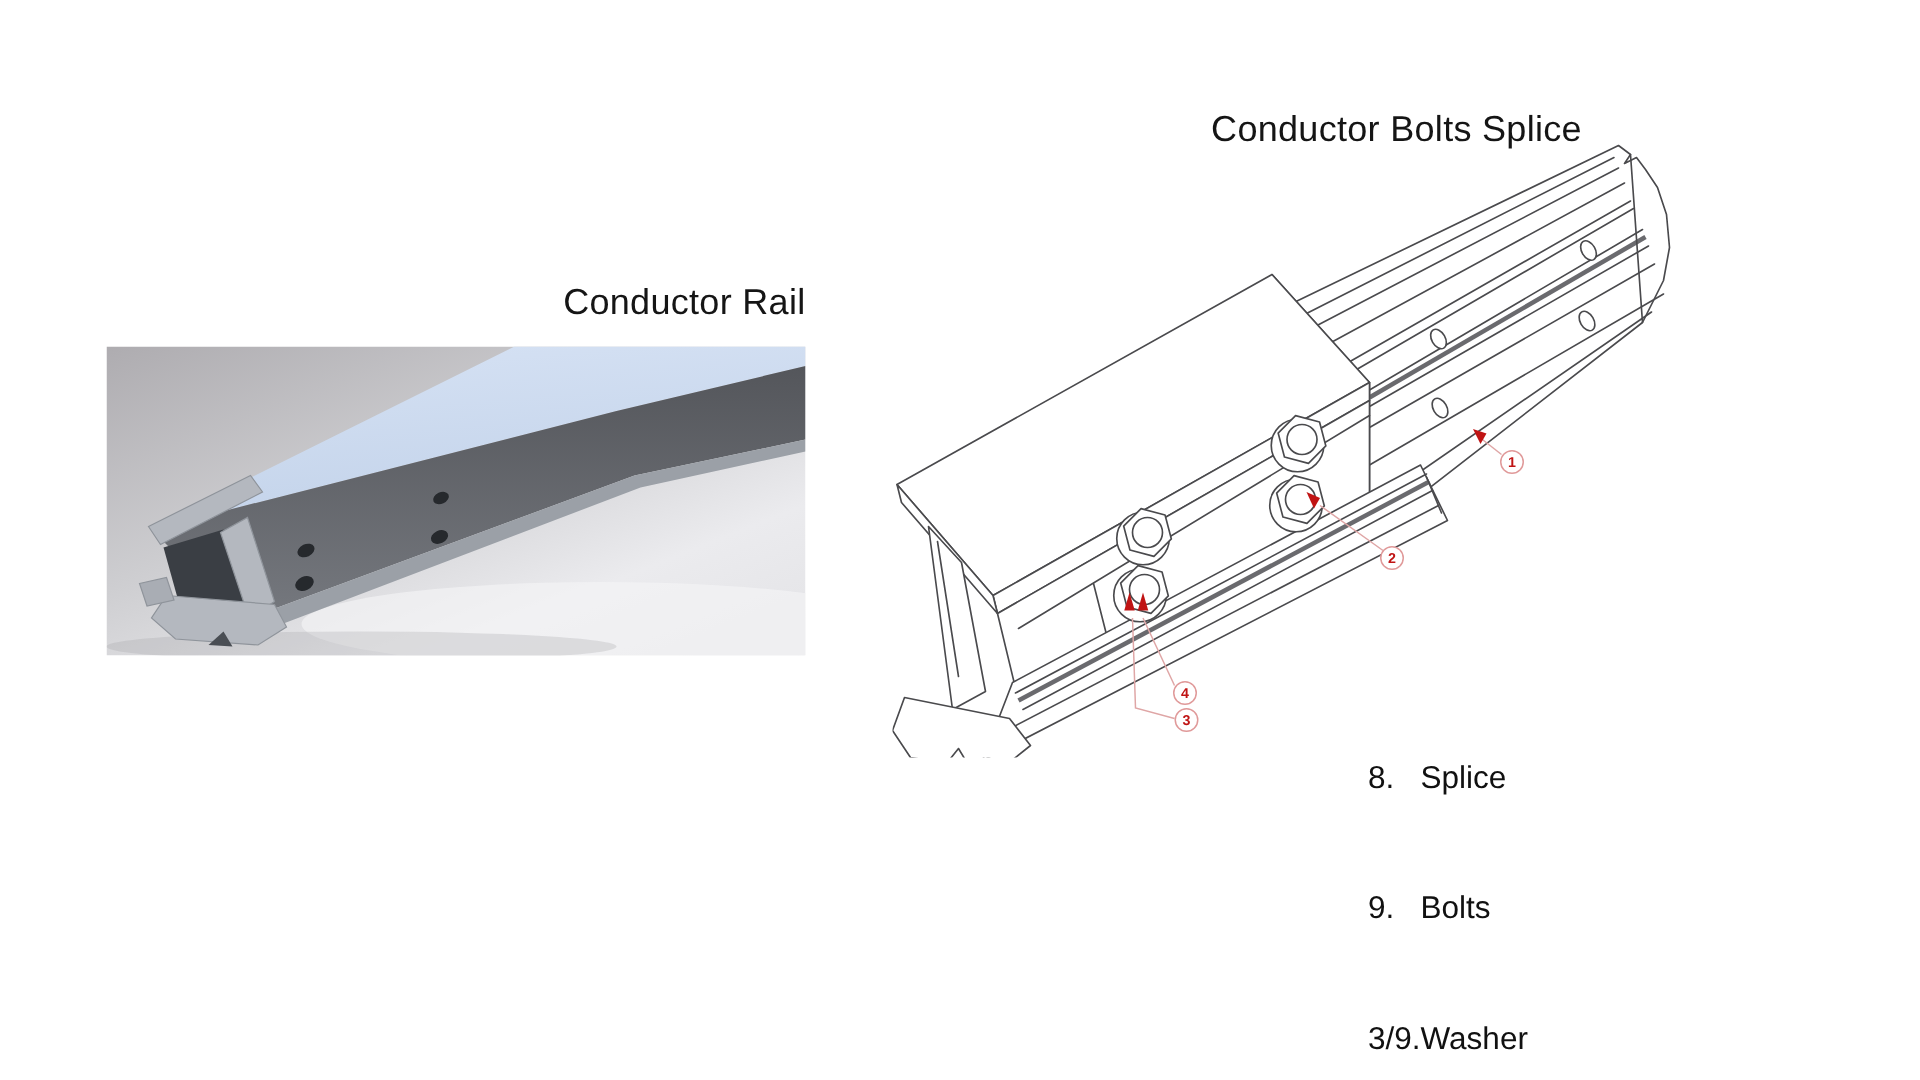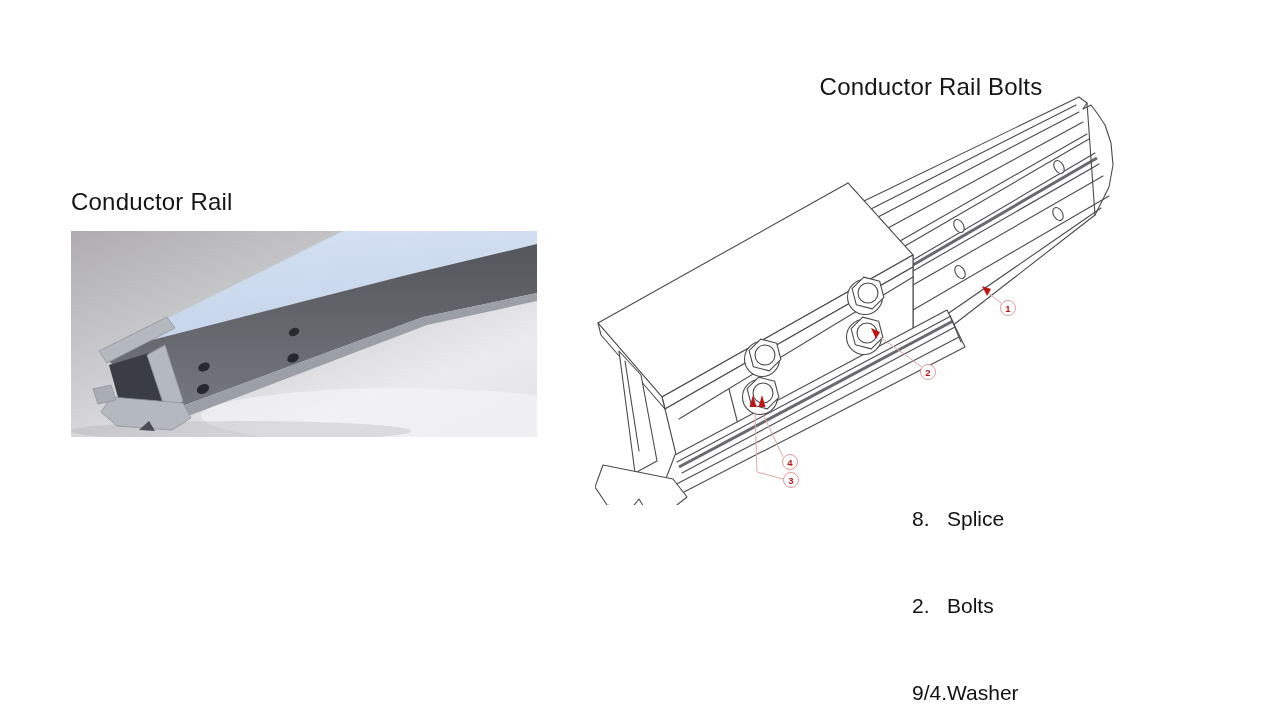--- a/index.html
+++ b/index.html
@@ -5,21 +5,21 @@
   html,body{margin:0;padding:0;}
   body{
     width:1280px;height:720px;position:relative;overflow:hidden;
     background:#ffffff;
     font-family:"Liberation Sans", sans-serif;
   }
   .fig-title{
     position:absolute;color:#151515;font-size:24px;font-weight:400;
     letter-spacing:.2px;white-space:nowrap;
   }
-  #left-title{left:71px;top:188px;width:466px;text-align:left;}
+  #left-title{left:71px;top:188px;width:466px;text-align:right;}
   #right-title{left:931px;top:73px;transform:translateX(-50%);}
   #left-photo{position:absolute;left:71px;top:231px;}
   #splice-drawing{position:absolute;left:595px;top:95px;}
   #legend{
     position:absolute;left:912px;top:446px;color:#111;
     font-size:21px;line-height:29px;white-space:pre;
   }
   .legend-line{white-space:pre;}
   svg .ln{fill:none;stroke:#4a4a4d;stroke-width:1.1;stroke-linejoin:round;stroke-linecap:round;}
   svg .wh{fill:#ffffff;stroke:#4a4a4d;stroke-width:1.1;stroke-linejoin:round;}
@@ -72,21 +72,21 @@
   <g stroke="#8f949b" stroke-width="0.8">
     <polygon points="28,120 96,86 104,97 36,132" fill="#b4b8bf"></polygon>
     <polygon points="38,134 78,122 94,176 48,170" fill="#3a3e44" stroke="none"></polygon>
     <polygon points="76,124 94,114 112,170 95,181" fill="#b4b8bf"></polygon>
     <polygon points="40,166 112,172 120,187 101,199 46,195 30,181" fill="#b4b8bf"></polygon>
     <polygon points="68,199 78,190 84,200" fill="#4a4e54" stroke="none"></polygon>
     <polygon points="22,158 40,154 45,169 27,173" fill="#a9adb4"></polygon>
   </g>
 </svg>
 
-<div id="right-title" class="fig-title">Conductor Rail Bolts</div>
+<div id="right-title" class="fig-title">Conductor Bolts Splice</div>
 
 <svg id="splice-drawing" width="545" height="410" viewBox="0 0 545 410">
 
   <g>
     <path class="wh" d="M269,106 L484,2 L492,8 L488,14 L496,10 L502,18 L510,30 L516,48 L518,70 L514,92 L500,120 L330,252 L318,252 L318,160 L253,88 Z"></path>
     <path class="ln" d="M276,114 L481,10"></path>
     <path class="ln" d="M283,122 L484,17"></path>
     <path class="ln" d="M293,133 L488,27"></path>
     <path class="ln" d="M305,146 L492,39"></path>
     <path class="ln" d="M310,151 L494,44"></path>
@@ -178,15 +178,15 @@
   <g>
     <path class="leader" d="M160,317 L162,377 L188,384"></path>
     <polygon class="arrow" points="158,300 154.5,312 161.5,312"></polygon>
     <circle class="ccirc" cx="196" cy="385" r="7.5"></circle>
     <text class="cnum" x="196" y="388.5">3</text>
   </g>
 </svg>
 
 <div id="legend">
   <div class="legend-line">8.   Splice</div>
-  <div class="legend-line">2.   Bolts</div>
-  <div class="legend-line">9/4.Washer</div>
+  <div class="legend-line">9.   Bolts</div>
+  <div class="legend-line">3/9.Washer</div>
 </div>
 
 </body></html>

